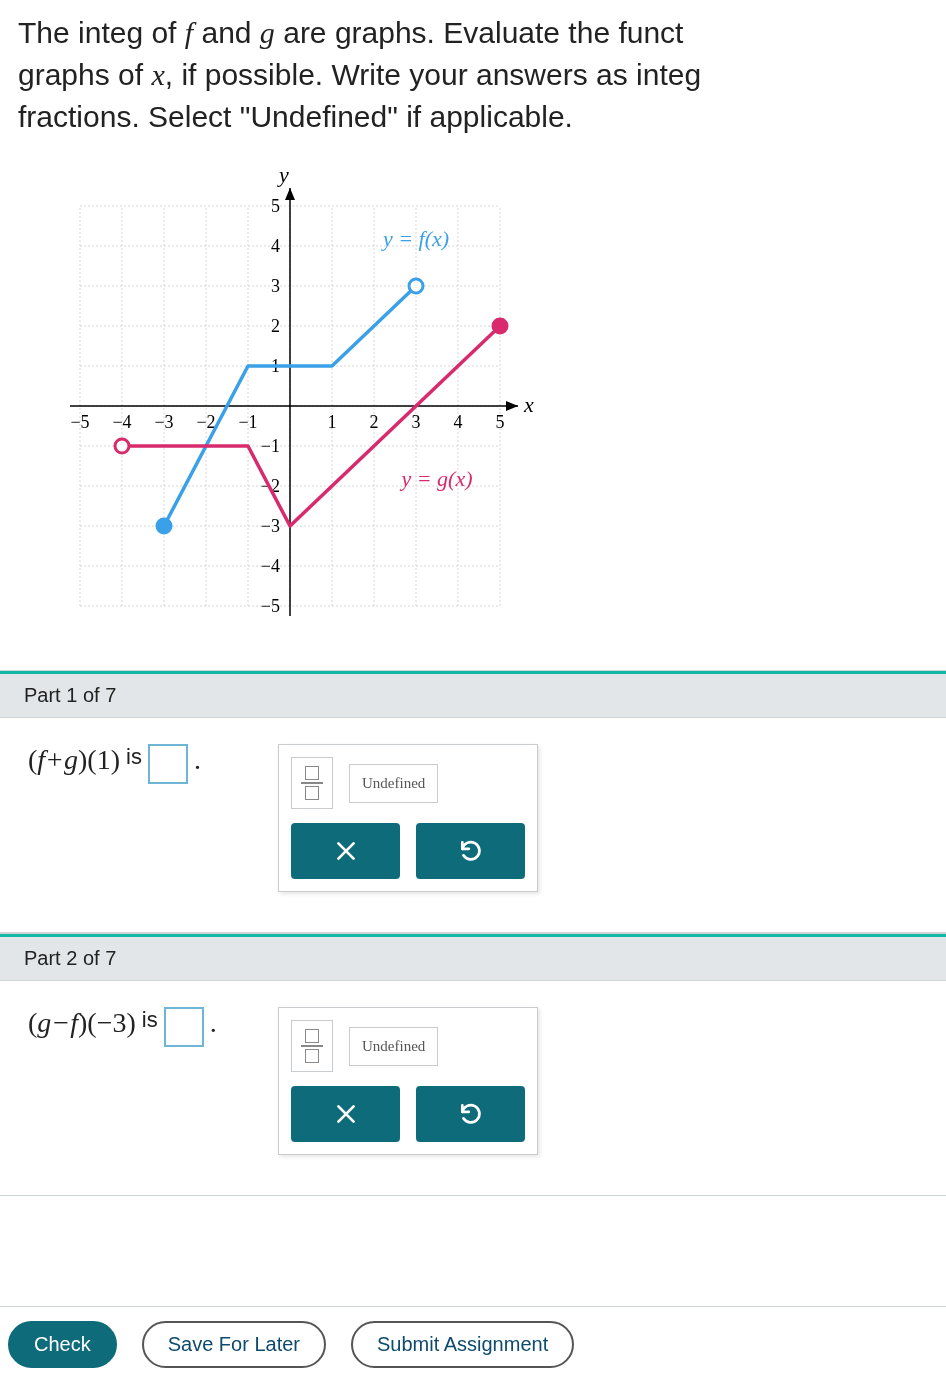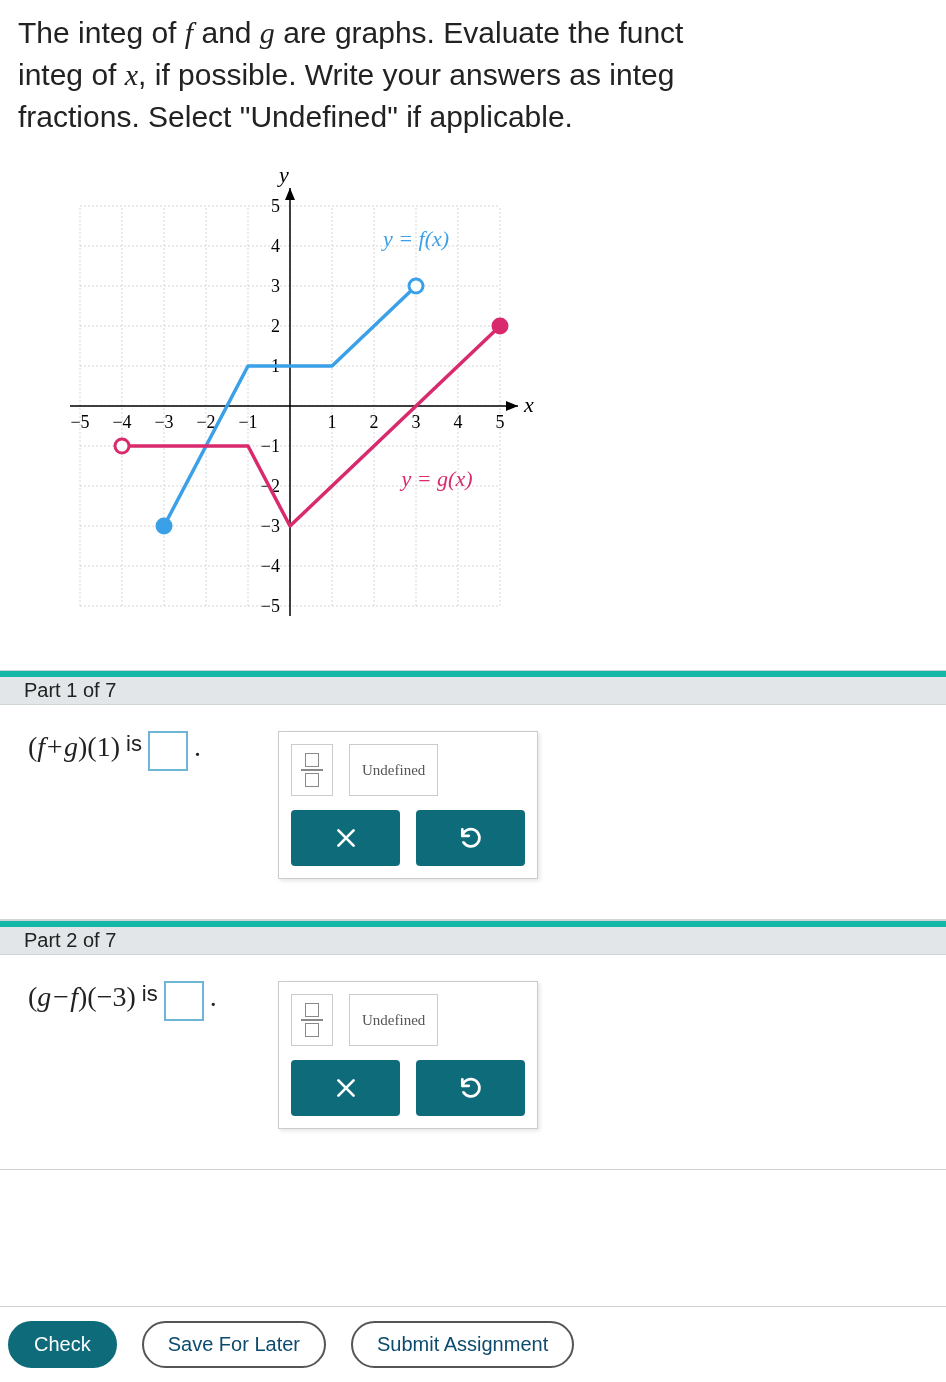--- a/index.html
+++ b/index.html
@@ -2,45 +2,45 @@
 <html><head>
 <meta charset="utf-8">
 <style>
   *{box-sizing:border-box;margin:0;padding:0}
   body{font-family:Verdana,Geneva,sans-serif;background:#fff;color:#222;width:946px;height:1382px;overflow:hidden;position:relative}
   .question{font-size:30px;line-height:1.4;padding:12px 18px 8px 18px}
   .it{font-style:italic;font-family:'Times New Roman',serif}
   .var{font-style:italic;font-family:'Times New Roman',serif}
   .graph-wrap{padding:20px 0 10px 40px}
   .parts{margin-top:10px}
-  .part-header{background:#e2e6e8;padding:2px 24px;font-size:20px;border-top:6px solid #14b8a6;border-bottom:1px solid #cfd4d7}
+  .part-header{background:#e2e6e8;padding:10px 24px;font-size:20px;border-top:3px solid #14b8a6;border-bottom:1px solid #cfd4d7}
   .part-body{padding:26px 28px 40px 28px;display:flex;align-items:flex-start;gap:20px}
   .expr{font-family:'Times New Roman',serif;font-size:28px;display:flex;align-items:flex-start;gap:6px;min-width:230px}
   .is-word{font-family:Liberation Sans, sans-serif;font-size:22px}
   .blank-box{display:inline-block;width:40px;height:40px;border:2px solid #6fb6d6;background:#fff;vertical-align:middle}
   .tool-panel{border:1px solid #c8ccce;background:#fff;box-shadow:2px 2px 4px rgba(0,0,0,0.1);padding:12px;display:flex;flex-direction:column;gap:14px;width:260px}
-  .tool-row{display:flex;gap:16px}
+  .tool-row{display:flex;align-items:center;gap:16px}
   .frac-btn{display:flex;flex-direction:column;align-items:center;justify-content:center;width:42px;height:52px;border:1px solid #c8ccce;background:#fff;cursor:pointer;font-family:'Times New Roman',serif;font-size:14px;color:#444}
   .frac-btn .sq{width:14px;height:14px;border:1.5px solid #888;margin:2px 0}
   .frac-btn .line{width:22px;height:1.5px;background:#888}
   .undef-btn{border:1px solid #c8ccce;background:#fff;padding:10px 12px;font-size:15px;color:#555;cursor:pointer;font-family:Verdana}
   .act-row{display:flex;gap:16px}
   .act-btn{flex:1;height:56px;background:#0e6b7a;border:none;border-radius:4px;color:#fff;font-size:26px;cursor:pointer;display:flex;align-items:center;justify-content:center}
   .act-btn svg{width:26px;height:26px;stroke:#fff;stroke-width:2.5;fill:none;stroke-linecap:round;stroke-linejoin:round}
   .footer{position:absolute;bottom:0;left:0;right:0;border-top:1px solid #cfd4d7;padding:14px 8px;display:flex;gap:25px;align-items:flex-start;background:#fff}
   .pill{border-radius:999px;padding:10px 24px;font-size:20px;cursor:pointer;border:2px solid #555;background:#fff;color:#0c4a6e}
   .pill.primary{background:#0e6b7a;color:#fff;border-color:#0e6b7a}
   .card{border:1px solid #cfd4d7;border-left:none;border-right:none;margin-bottom:0}
 </style>
 </head>
 <body>
 
 <div class="question">
   <span>The integ of </span><span class="it">f</span><span> and </span><span class="it">g</span><span> are graphs. Evaluate the funct</span><br>
-  <span>integ of </span><span class="it">x</span><span>, if possible. Write your answers as integ</span><br>
+  <span>graphs of </span><span class="it">x</span><span>, if possible. Write your answers as integ</span><br>
   <span>fractions. Select "Undefined" if applicable.</span>
 </div>
 
 <div class="graph-wrap">
   <svg id="graph-svg" width="500" height="480">
       <line x1="40" y1="440" x2="40" y2="40" stroke="#bdbdbd" stroke-width="0.6" stroke-dasharray="2,2"></line>
       <line x1="82" y1="440" x2="82" y2="40" stroke="#bdbdbd" stroke-width="0.6" stroke-dasharray="2,2"></line>
       <line x1="124" y1="440" x2="124" y2="40" stroke="#bdbdbd" stroke-width="0.6" stroke-dasharray="2,2"></line>
       <line x1="166" y1="440" x2="166" y2="40" stroke="#bdbdbd" stroke-width="0.6" stroke-dasharray="2,2"></line>
       <line x1="208" y1="440" x2="208" y2="40" stroke="#bdbdbd" stroke-width="0.6" stroke-dasharray="2,2"></line>

